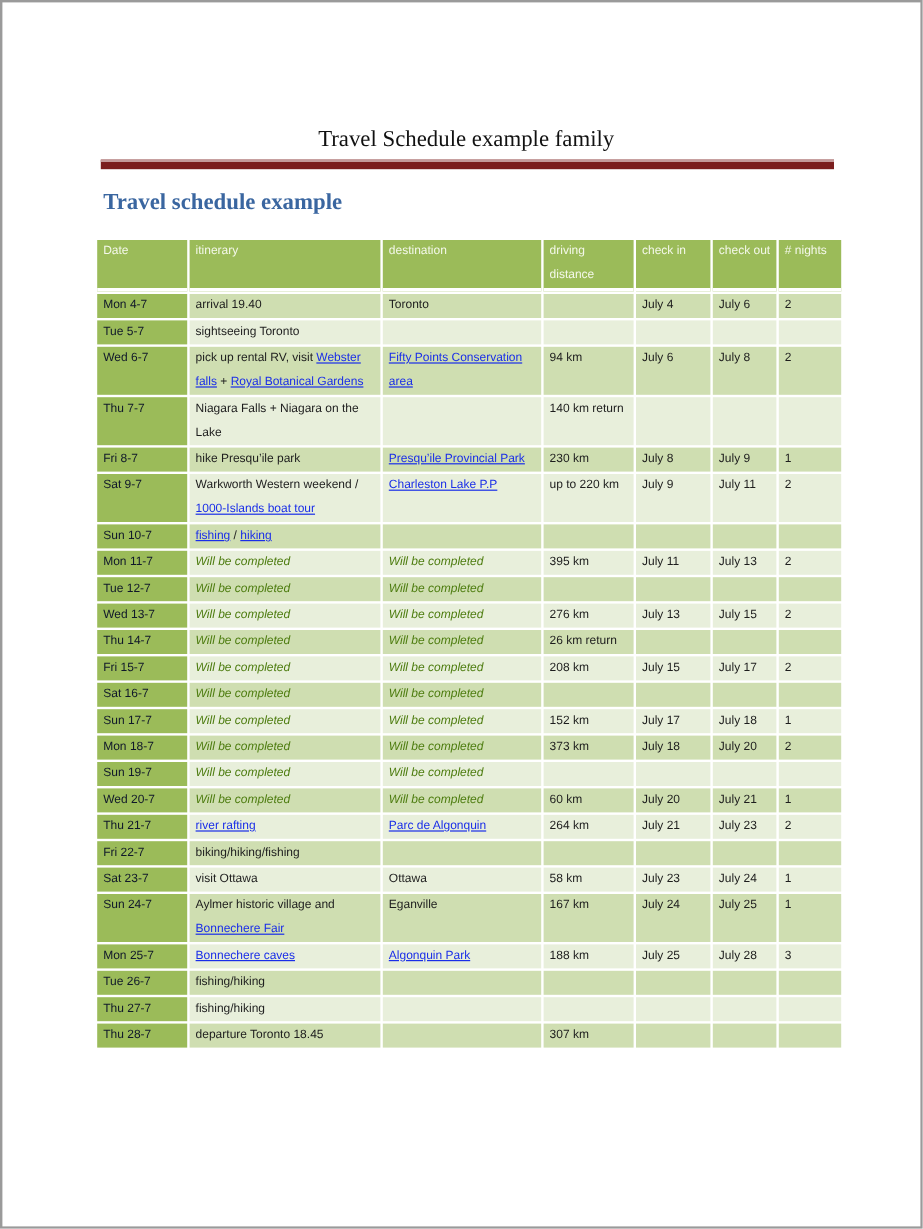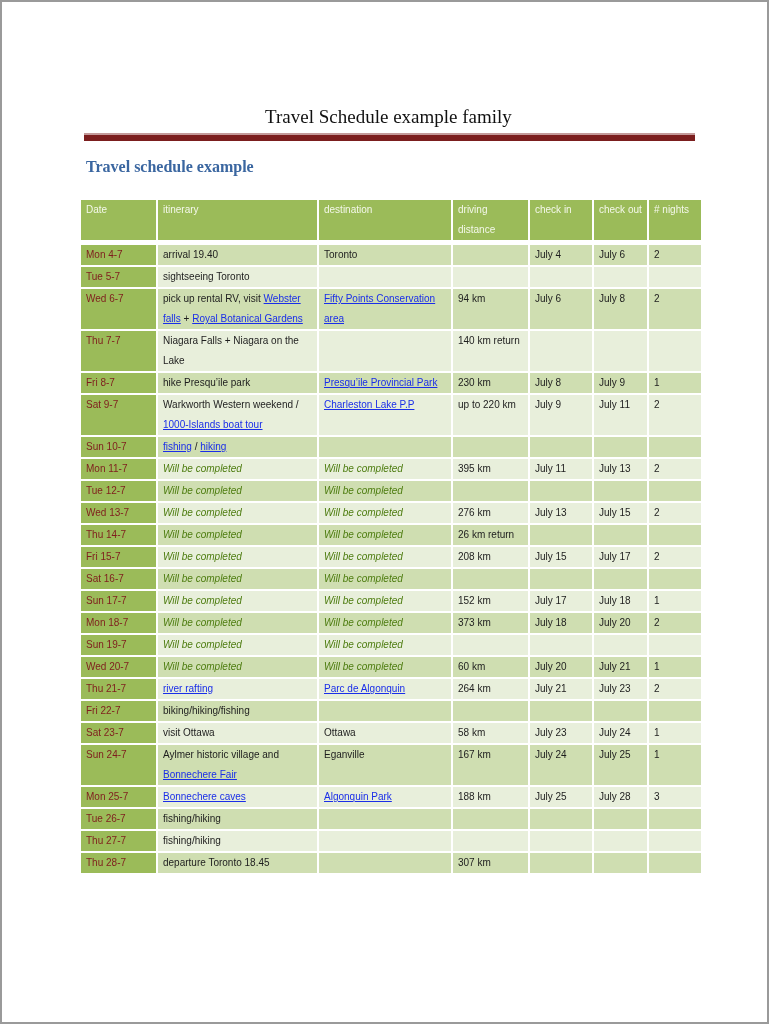--- a/index.html
+++ b/index.html
@@ -14,37 +14,37 @@
   .doc-title {
     position: absolute; left: 82px; top: 106px; width: 613px; text-align: center;
     font-family: "Liberation Serif", serif; font-size: 19px; color: #111; letter-spacing: 0px;
   }
   .title-rule {
     position: absolute; left: 84px; top: 133px; width: 611px; height: 6px;
     background: #7b1e1e; border-top: 2px solid #c49a9a;
   }
   .section-heading {
     position: absolute; left: 86px; top: 158px;
-    font-family: "Liberation Serif", serif; font-weight: bold; font-size: 16px; color: #3a66a0;
+    font-family: "Liberation Serif", serif; font-weight: bold; font-size: 19px; color: #3a66a0;
   }
   table.schedule {
     position: absolute; left: 79px; top: 198px; width: 622px;
     border-collapse: separate; border-spacing: 2px 2px;
     font-family: Liberation Sans, sans-serif; font-size: 10px; line-height: 20px;
     table-layout: fixed;
   }
   table.schedule th, table.schedule td {
     vertical-align: top; padding: 0 5px; text-align: left; font-weight: normal;
     overflow: hidden; white-space: normal;
   }
   table.schedule th {
     background: #9bbb59; color: #f4f8ea; height: 38px; padding-top: 0px;
   }
   table.schedule thead tr th { border-bottom: 3px solid #fff; }
-  td.date { background: #9bbb59; color: #7f1d1d; }
+  td.date { background: #9bbb59; color: #0f172a; }
   tr.dark td.cell { background: #cfdeb1; color: #1d1d1d; }
   tr.light td.cell { background: #e8efdb; color: #1d1d1d; }
   .link { color: #1a2ee8; text-decoration: underline; text-align: right; }
   .tbd { color: #4d7c0f; font-style: italic; }
 </style>
 </head>
 <body>
 
 <div class="page-frame"></div>
 

